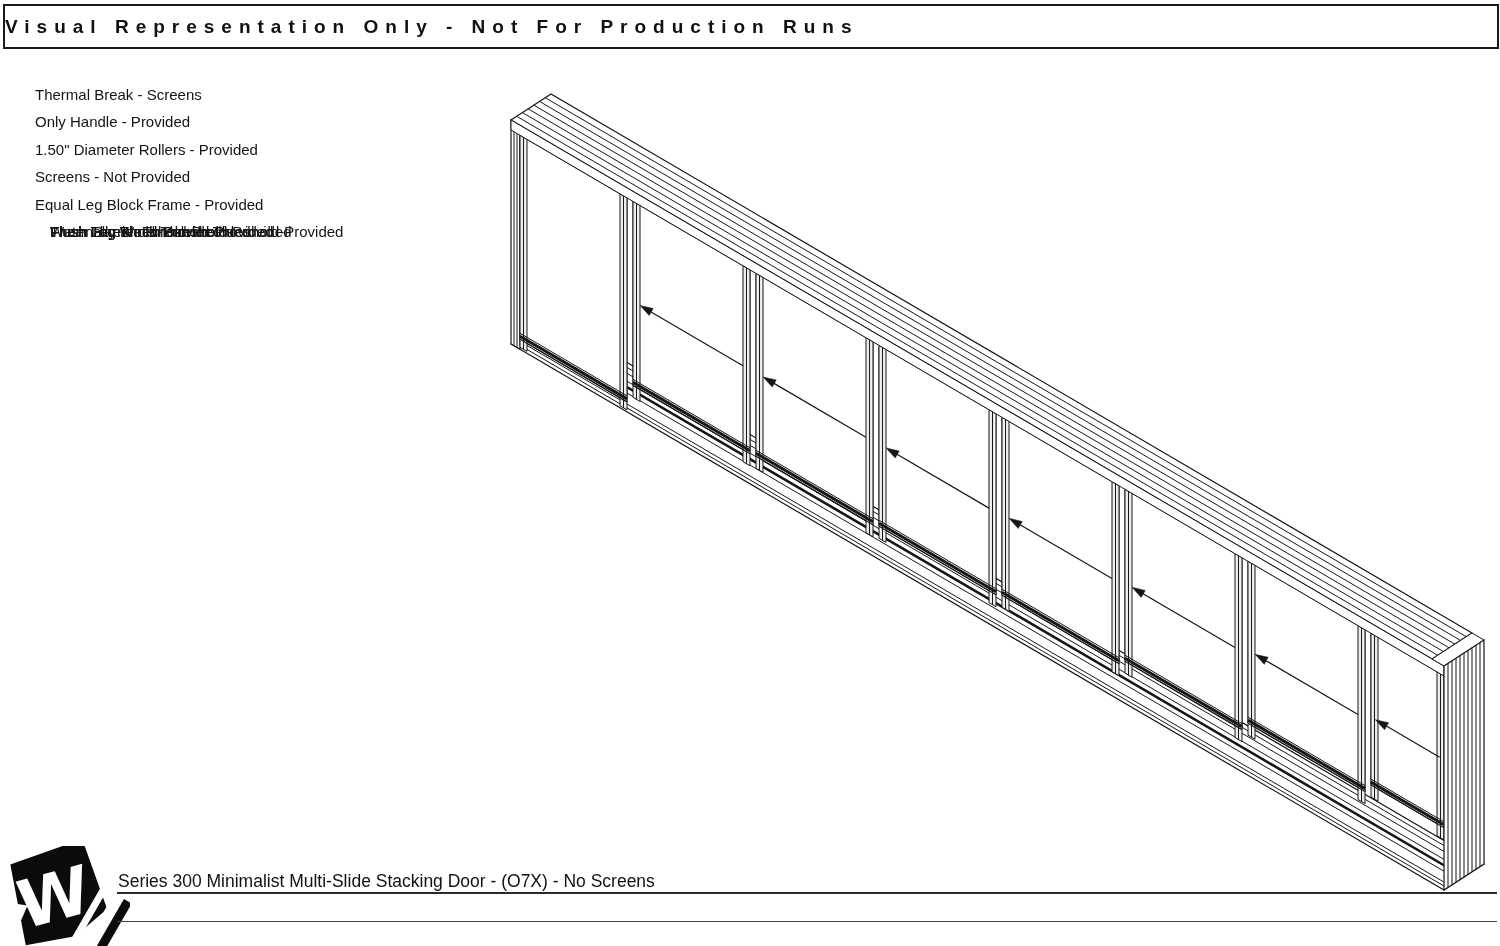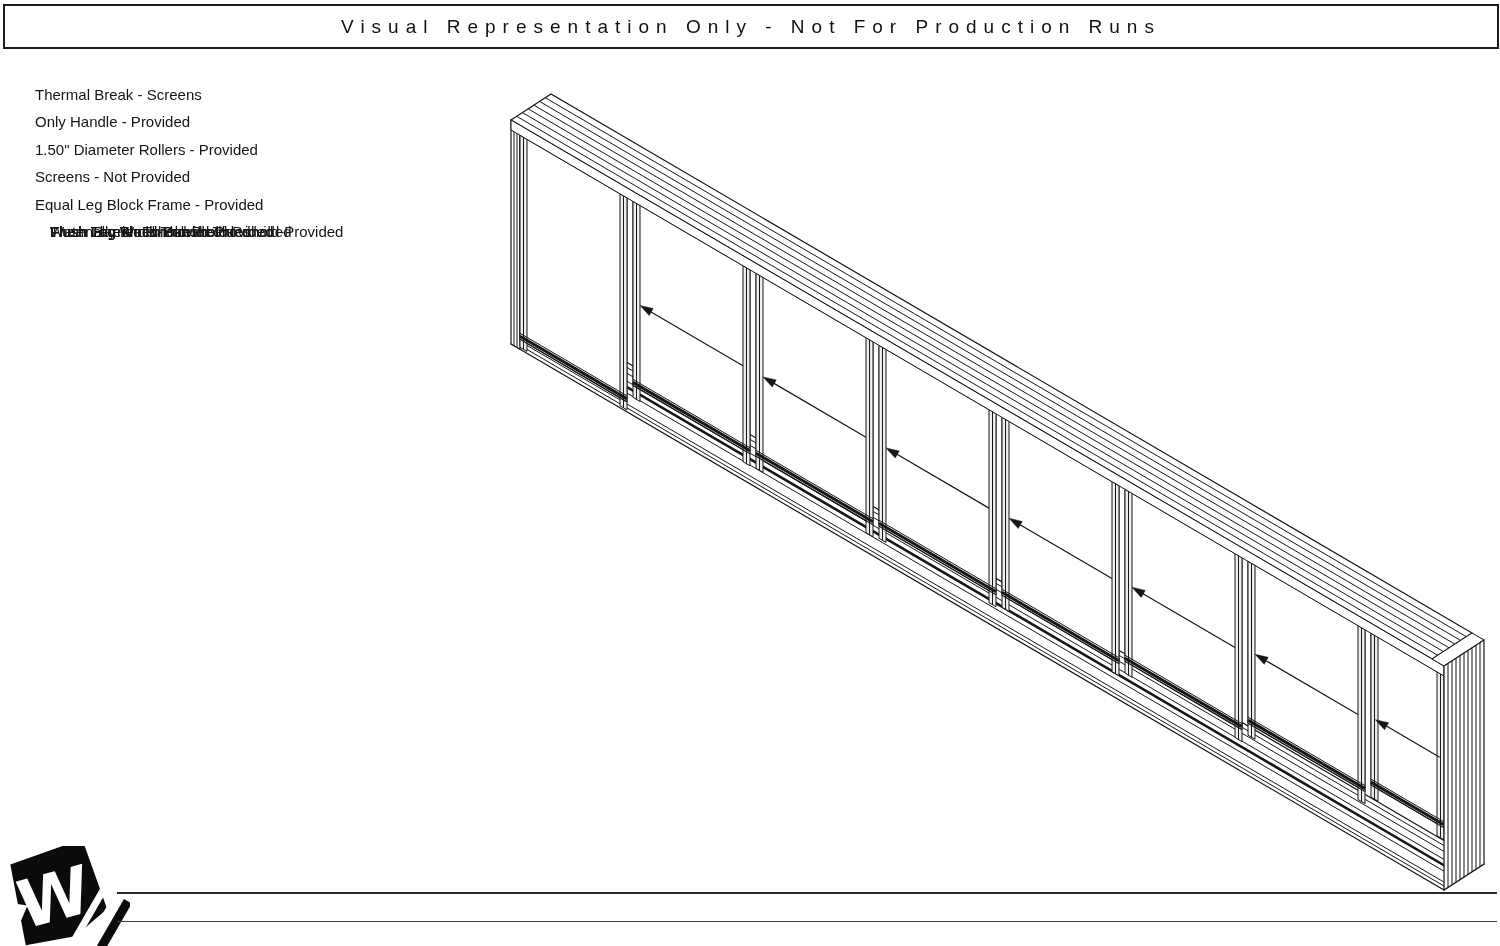--- a/index.html
+++ b/index.html
@@ -1,19 +1,19 @@
 <!DOCTYPE html>
 <html><head>
 <meta charset="utf-8">
 <style>
   html,body{margin:0;padding:0;background:#fff;}
   .page{position:relative;width:1500px;height:946px;background:#ffffff;overflow:hidden;
         font-family:"Liberation Sans", sans-serif;color:#111;}
   .banner{position:absolute;left:3px;top:4px;width:1492px;height:41px;
-          border:2px solid #1a1a1a;display:flex;align-items:center;justify-content:center;}
+          border:2px solid #1a1a1a;display:flex;align-items:center;font-weight:bold;}
   .banner span{font-size:19px;letter-spacing:7px;white-space:nowrap;color:#111;}
   .specs{position:absolute;left:35px;top:81px;font-size:15px;line-height:27.4px;color:#151515;}
   .spec-line{white-space:nowrap;}
   .overlap-wrap{position:relative;height:27.4px;margin-left:15px;}
   .overlap-wrap span{position:absolute;left:0;top:0;white-space:nowrap;}
   .drawing-svg{position:absolute;left:0;top:0;}
   .logo-svg{position:absolute;left:0px;top:846px;}
   .footer-title{position:absolute;left:118px;top:871px;font-size:17.5px;color:#111;white-space:nowrap;}
   .footer-underline{position:absolute;left:117px;top:892px;width:1380px;height:2px;background:#2a2a2a;}
   .footer-rule{position:absolute;left:117px;top:921px;width:1380px;height:1px;background:#444;}
@@ -173,16 +173,17 @@
     <g transform="rotate(-15 55 50)">
       <polygon points="20,8 96,2 102,76 64,94 14,90" fill="#0b0b0b"></polygon>
       <polygon points="12,46 26,52 15,66" fill="#ffffff"></polygon>
       <text x="57" y="74" text-anchor="middle" font-family="DejaVu Sans, sans-serif" font-weight="bold" font-size="66" fill="#ffffff" transform="skewX(-4)">W</text>
       <line x1="56" y1="104" x2="104" y2="56" stroke="#ffffff" stroke-width="7"></line>
       <line x1="72" y1="108" x2="114" y2="66" stroke="#ffffff" stroke-width="6"></line>
       <line x1="86" y1="112" x2="124" y2="74" stroke="#0b0b0b" stroke-width="9"></line>
     </g>
   </svg>
 
+  <div class="footer-title">Series 300 Minimalist Multi-Slide Stacking Door - (O7X) - No Screens</div>
   <div class="footer-underline"></div>
   <div class="footer-rule"></div>
 
 </div>
 
 </body></html>

